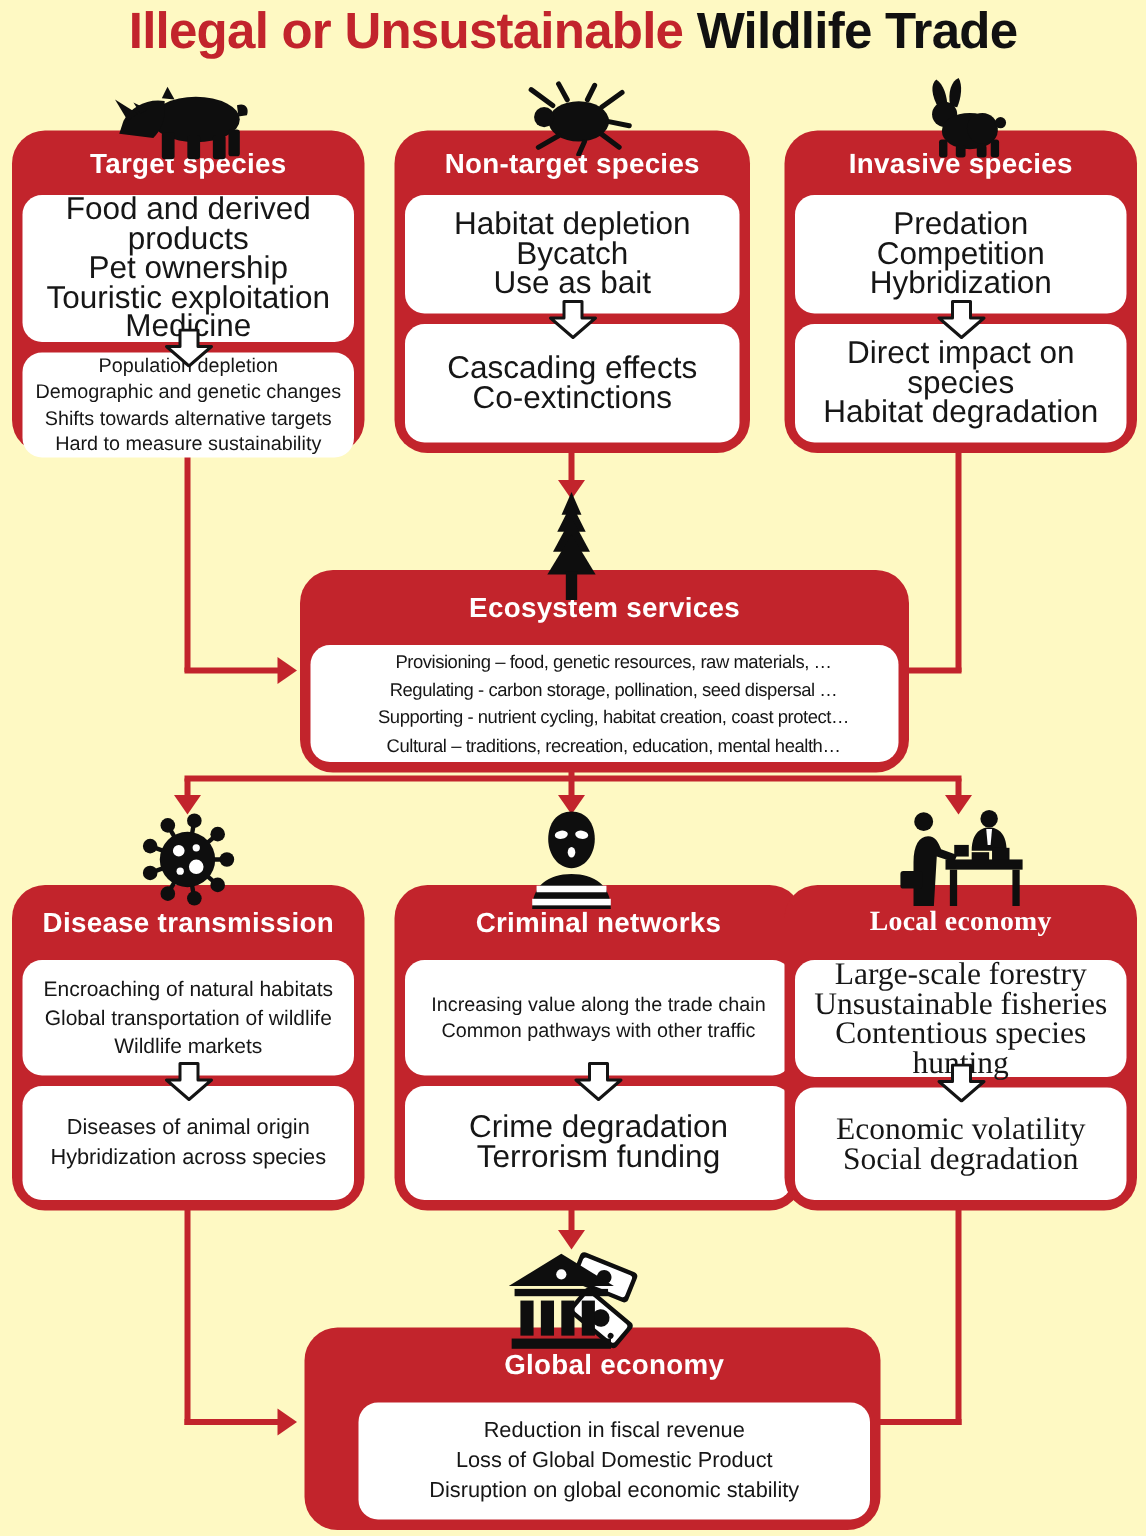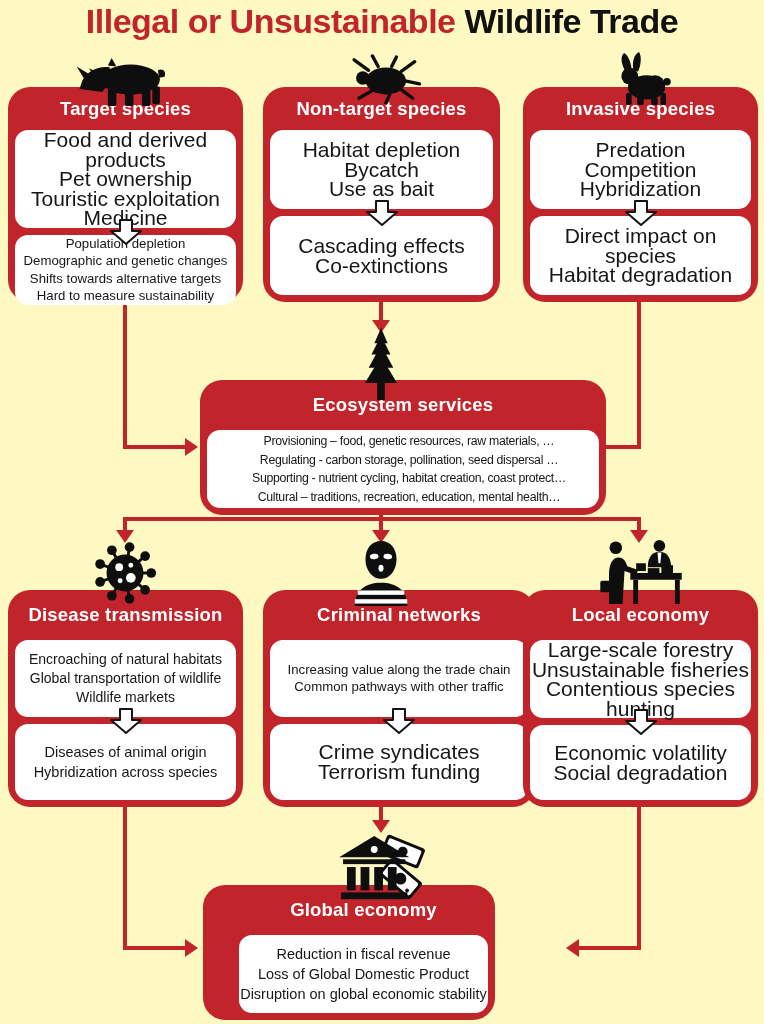--- a/index.html
+++ b/index.html
@@ -175,47 +175,47 @@
       <div class="lines">
           <div class="line">Increasing value along the trade chain</div>
           <div class="line">Common pathways with other traffic</div>
         </div>
       <svg class="fat-arrow" viewBox="0 0 34 26">
           <path d="M11 1 H23 V12 H32 L17 25 L2 12 H11 Z" fill="#fff" stroke="#141414" stroke-width="2" stroke-linejoin="round"></path>
         </svg>
     </div>
     <div class="wbox fs15">
       <div class="lines">
-          <div class="line">Crime syndicates</div>
+          <div class="line">Crime degradation</div>
           <div class="line">Terrorism funding</div>
         </div>
     </div>
   </div>
 
-  <div class="card row2" style="left:523px;top:590px;width:235px;height:217px;">
+  <div class="card row2" style="left:523px;top:590px;width:235px;height:217px;font-family:Liberation Serif, serif;">
     <div class="card-title">Local economy</div>
     <div class="wbox fs15">
       <div class="lines">
           <div class="line">Large-scale forestry</div>
           <div class="line">Unsustainable fisheries</div>
           <div class="line">Contentious species hunting</div>
         </div>
       <svg class="fat-arrow" viewBox="0 0 34 26">
           <path d="M11 1 H23 V12 H32 L17 25 L2 12 H11 Z" fill="#fff" stroke="#141414" stroke-width="2" stroke-linejoin="round"></path>
         </svg>
     </div>
     <div class="wbox fs15">
       <div class="lines">
           <div class="line">Economic volatility</div>
           <div class="line">Social degradation</div>
         </div>
     </div>
   </div>
 
-  <div class="card wide" style="left:203px;top:885px;width:292px;height:135px;padding-left:36px;">
+  <div class="card wide" style="left:203px;top:885px;width:384px;height:135px;padding-left:36px;">
     <div class="card-title">Global economy</div>
     <div class="wbox fs145">
       <div class="lines">
           <div class="line">Reduction in fiscal revenue</div>
           <div class="line">Loss of Global Domestic Product</div>
           <div class="line">Disruption on global economic stability</div>
         </div>
     </div>
   </div>
 

